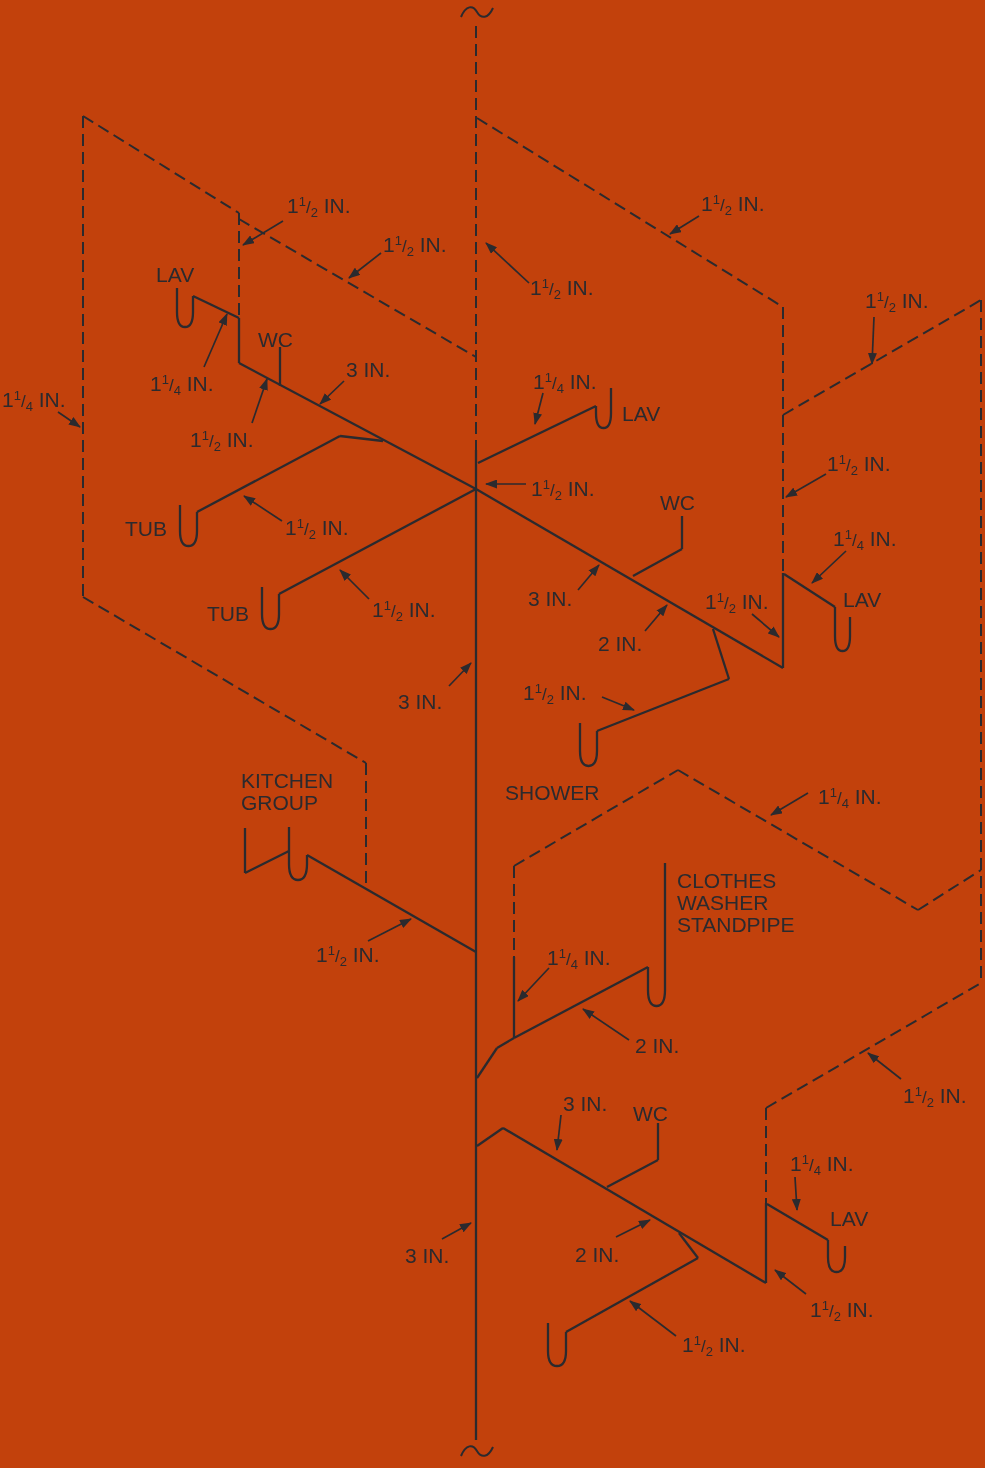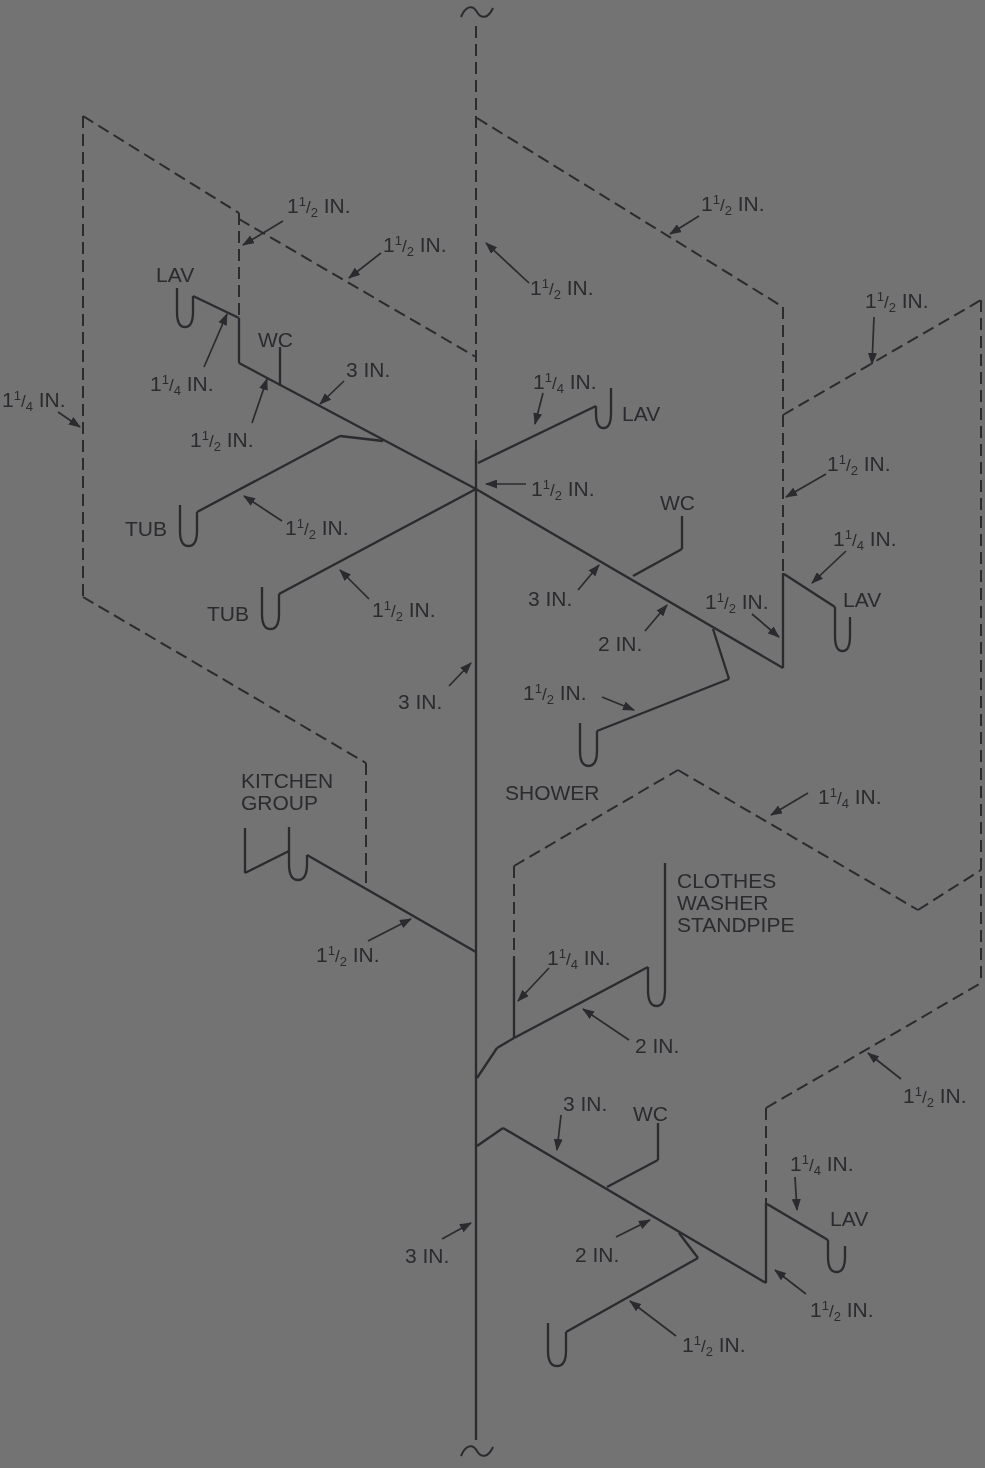--- a/index.html
+++ b/index.html
@@ -1,19 +1,19 @@
 <!DOCTYPE html>
 <html><head>
 <meta charset="utf-8">
 <style>
   html,body{margin:0;padding:0;background:#ffffff;}
   .diagram-canvas{
     position:relative;
     width:985px;height:1468px;
-    background:#737373;
+    background:#c2410c;
     font-family:"Liberation Sans", sans-serif;
     overflow:hidden;
   }
   .diagram-canvas svg{display:block;}
   svg text{font-family:"Liberation Sans", sans-serif; fill:#2b2a2e;}
 </style>
 </head>
 <body>
 
 <div class="diagram-canvas" id="diagram">

